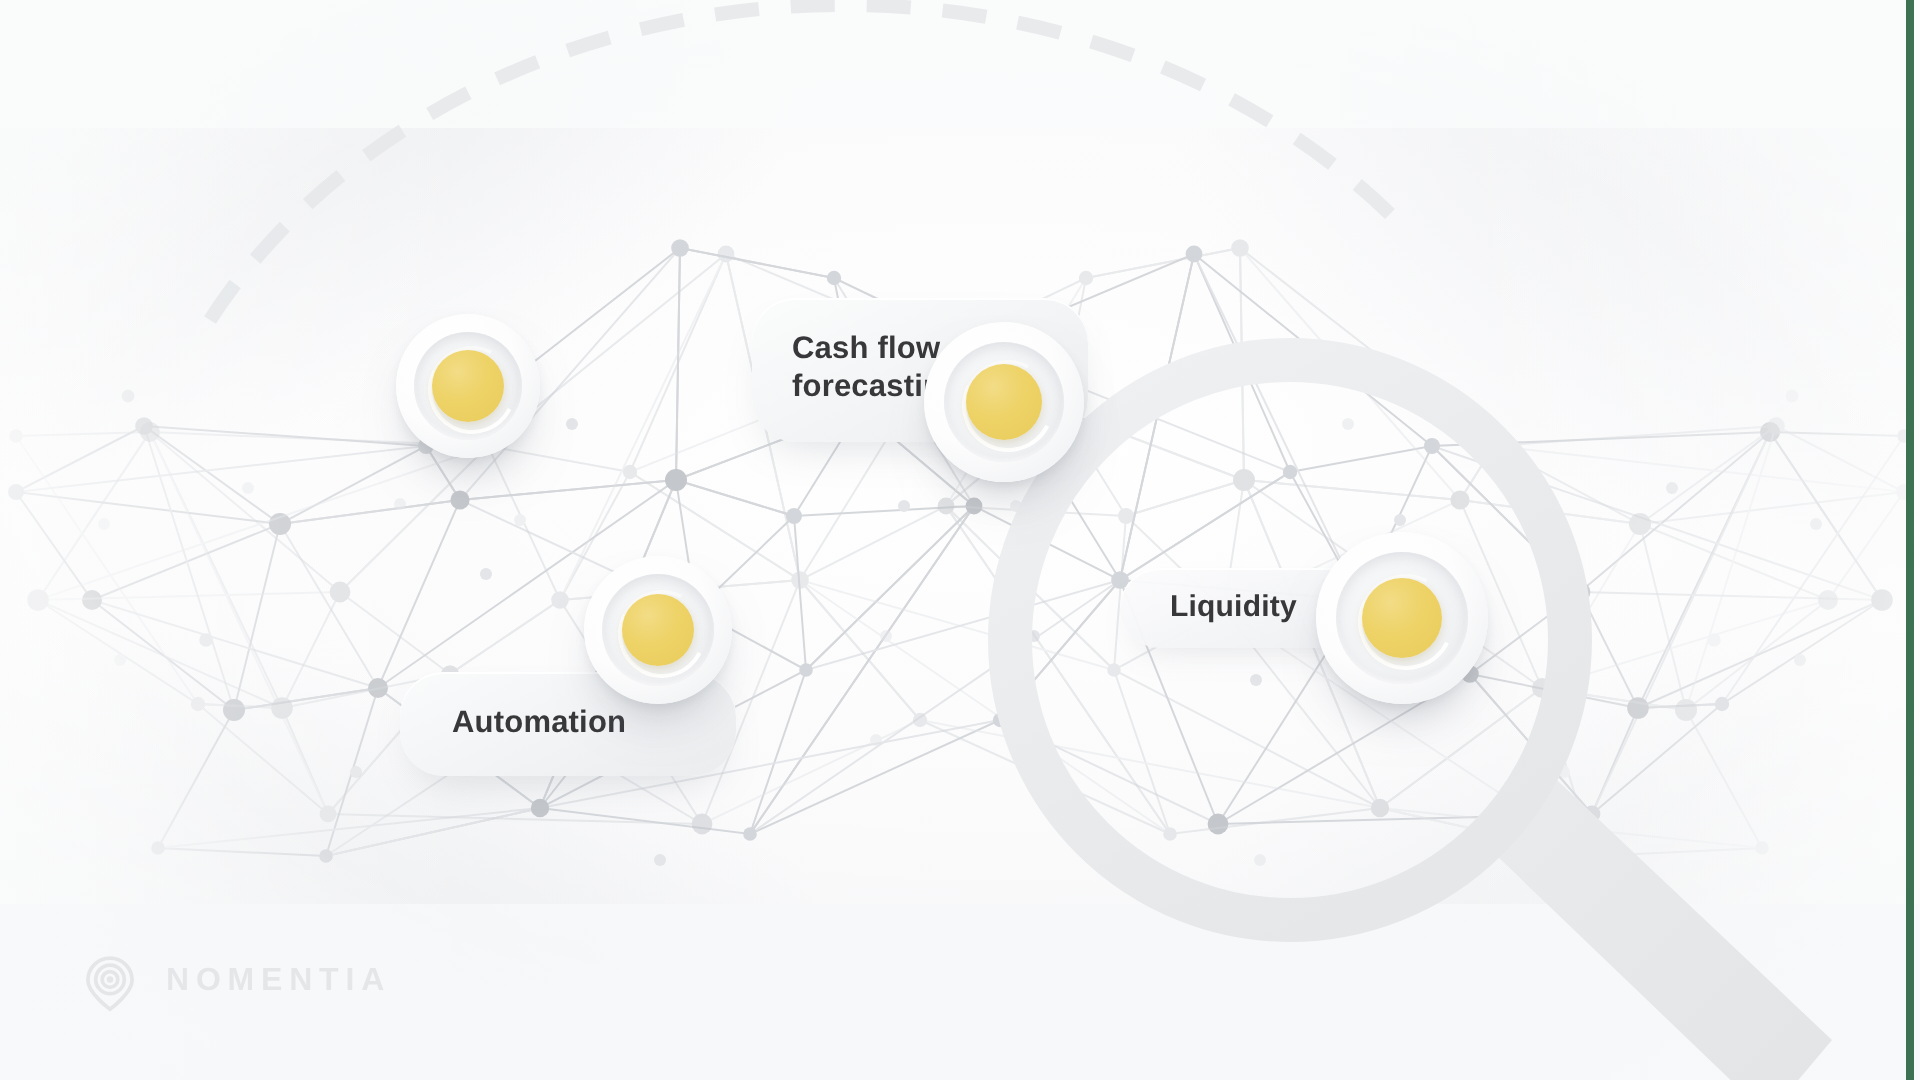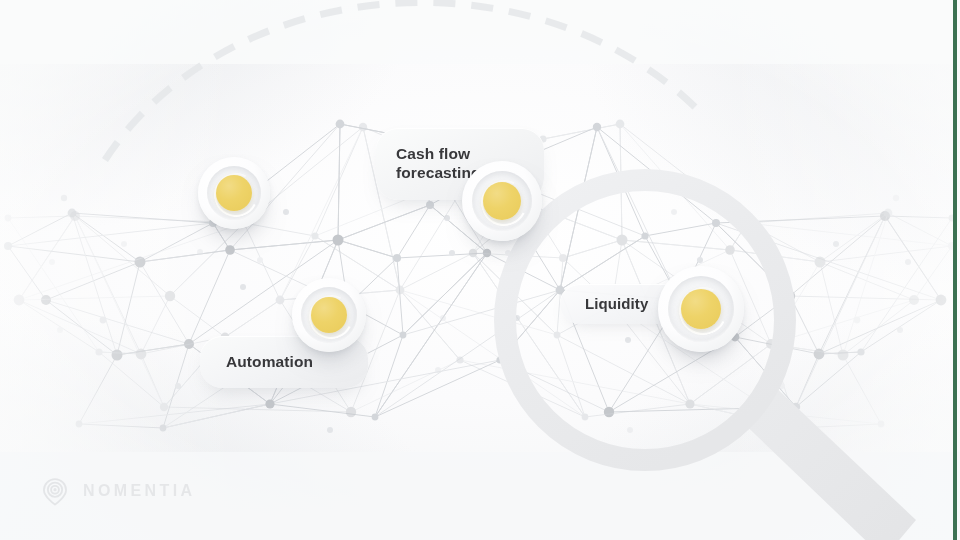--- a/index.html
+++ b/index.html
@@ -36,21 +36,21 @@
     box-sizing:border-box;
   }
   .chip .txt{line-height:1.22;}
   .chip-risk{
     left:124px;top:192px;width:148px;height:74px;
     padding:0 0 0 20px;font-size:15.5px;
     background:linear-gradient(155deg,#fcfcfd 0%,#f4f5f6 55%,#eeeff1 100%);
     box-shadow:0 10px 22px -10px rgba(120,125,135,.30), 0 1px 0 rgba(255,255,255,.9) inset;
   }
   .chip-cash{
-    left:376px;top:128px;width:168px;height:72px;
+    left:376px;top:149px;width:168px;height:72px;
     padding:0 0 0 20px;font-size:15.5px;
     background:linear-gradient(155deg,#fbfcfc 0%,#f3f4f5 55%,#edeef0 100%);
     box-shadow:0 10px 22px -10px rgba(120,125,135,.28), 0 1px 0 rgba(255,255,255,.9) inset;
   }
   .chip-auto{
     left:200px;top:336px;width:168px;height:52px;
     padding:0 0 0 26px;font-size:15.5px;
     background:linear-gradient(155deg,#fafbfb 0%,#f2f3f5 55%,#ebecee 100%);
     box-shadow:0 10px 22px -10px rgba(120,125,135,.28), 0 1px 0 rgba(255,255,255,.9) inset;
   }

